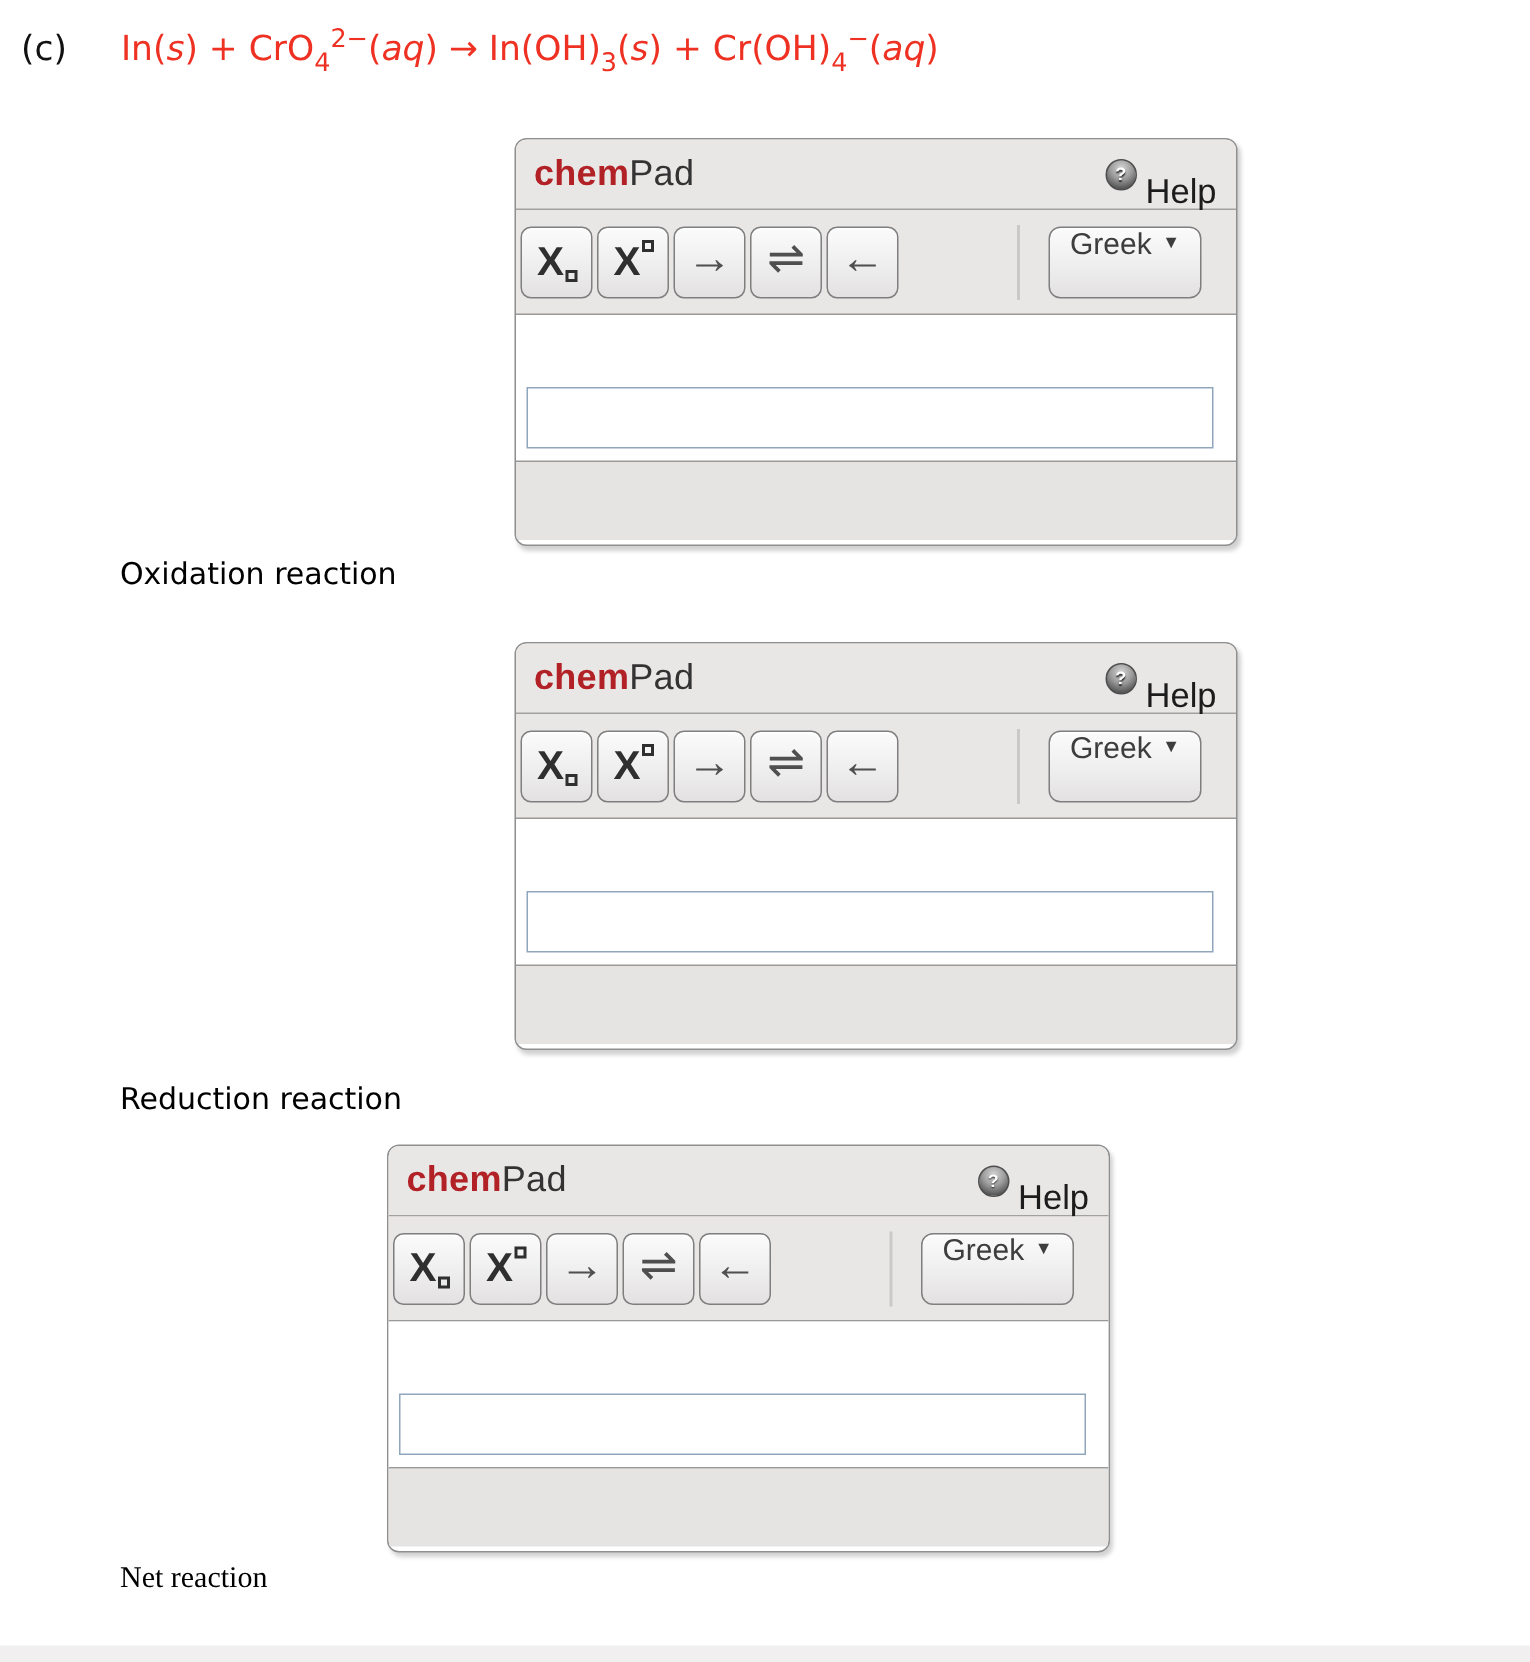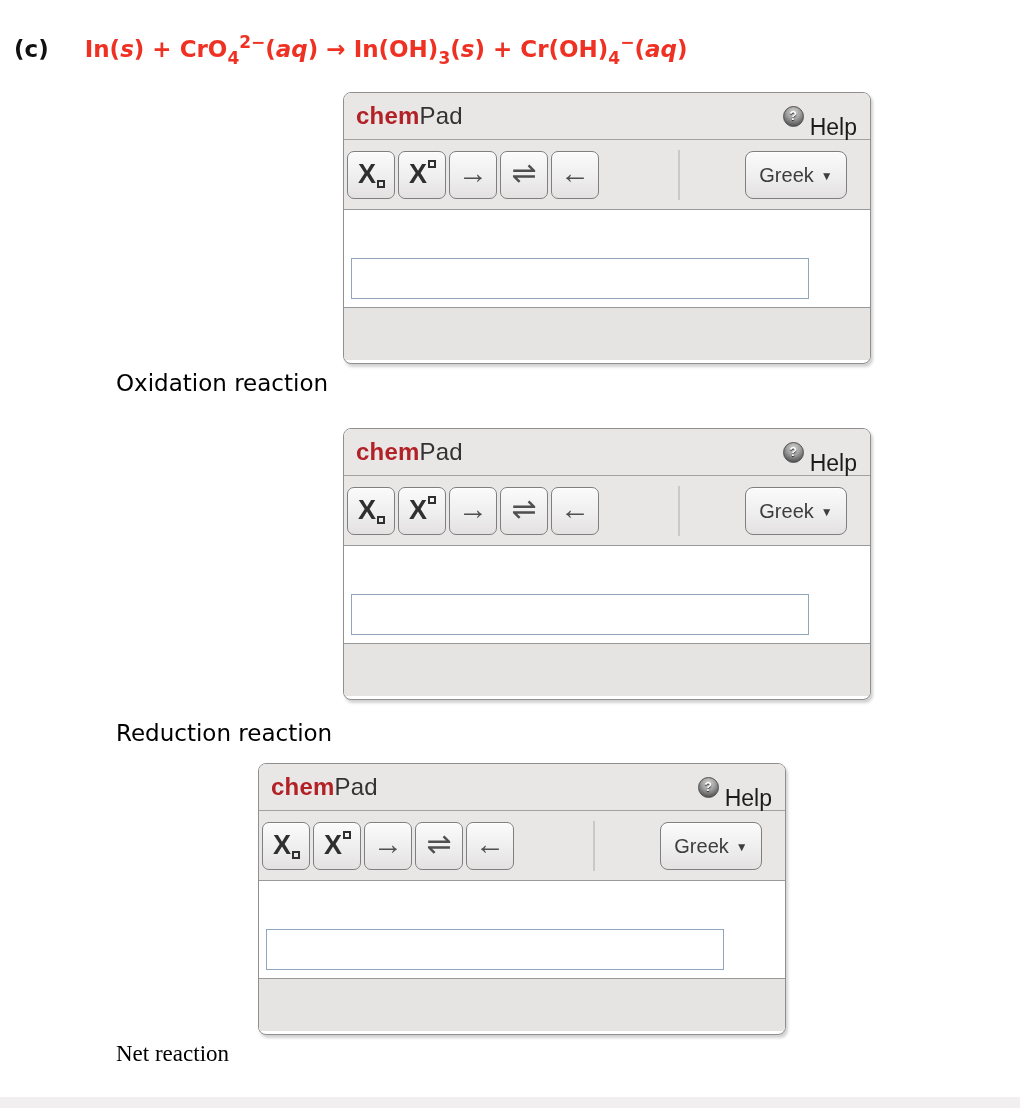--- a/index.html
+++ b/index.html
@@ -11,50 +11,48 @@
     --input-border:#8fa6bd;
     --glyph-dark:#2f2f2f;
     --arrow-gray:#4f4f4f;
   }
   *{margin:0;padding:0;box-sizing:border-box;}
   html,body{width:1020px;height:1108px;background:#ffffff;font-family:"Liberation Sans",sans-serif;}
   body{position:relative;overflow:hidden;}
 
   
   .equation-row{
-    position:absolute;left:14px;top:36px;
+    position:absolute;left:14px;top:20px;
     font-family:"DejaVu Sans",sans-serif;font-size:23px;color:#000;
     white-space:nowrap;
-    font-weight:bold;
   }
   .part-label{display:inline-block;margin-right:36px;color:#111;}
   .equation{color:var(--equation-red);}
   .equation sub{font-size:17px;vertical-align:-7px;line-height:0;}
   .equation sup{font-size:17px;vertical-align:9px;line-height:0;}
   .equation i{font-style:italic;}
 
   
   .section-label{
     position:absolute;left:80px;
-    font-family:"DejaVu Sans",sans-serif;font-size:23px;color:#000;
+    font-family:"DejaVu Sans",sans-serif;font-size:20px;color:#000;
     white-space:nowrap;
-    margin-left:36px;
   }
   .label-1{top:370px;}
   .label-2{top:720px;}
   .label-3{top:1041px;font-family:Liberation Serif, serif;}
 
   
   .cp-host{position:absolute;width:482px;height:272px;}
   .host-1{left:343px;top:92px;}
   .host-2{left:343px;top:428px;}
   .host-3{left:258px;top:763px;}
 
   .cp{
-    width:528px;height:272px;
+    width:482px;height:272px;
     border:1px solid var(--panel-border);
     border-radius:8px;
     background:#fff;
     box-shadow:2px 3px 3px rgba(0,0,0,0.18);
     overflow:hidden;
   }
   .cp-header{
     height:47px;background:var(--panel-bg);
     border-bottom:1px solid #a3a0a0;
     display:flex;align-items:center;justify-content:space-between;
@@ -101,21 +99,21 @@
   .tb-divider{
     position:absolute;left:334px;top:10px;
     width:2px;height:50px;background:#cbc8c8;
   }
   .greek-btn{
     position:absolute;right:23px;top:11px;
     width:102px;height:48px;
     border:1px solid #7f7f7f;border-radius:8px;
     background:linear-gradient(180deg,#fbfbfb 0%,#efeeee 55%,#e3e1e1 100%);
     box-shadow:inset 0 1px 0 #ffffff;
-    display:flex;align-items:center;justify-content:center;gap:7px;
+    display:flex;justify-content:center;gap:7px;
     cursor:pointer;
   }
   .greek-label{font-size:20px;color:#3d3d3d;}
   .greek-caret{font-size:12px;color:#3d3d3d;padding-top:2px;}
 
   .cp-body{
     height:98px;background:#ffffff;
     border-bottom:1px solid #9b9898;
     position:relative;
   }

